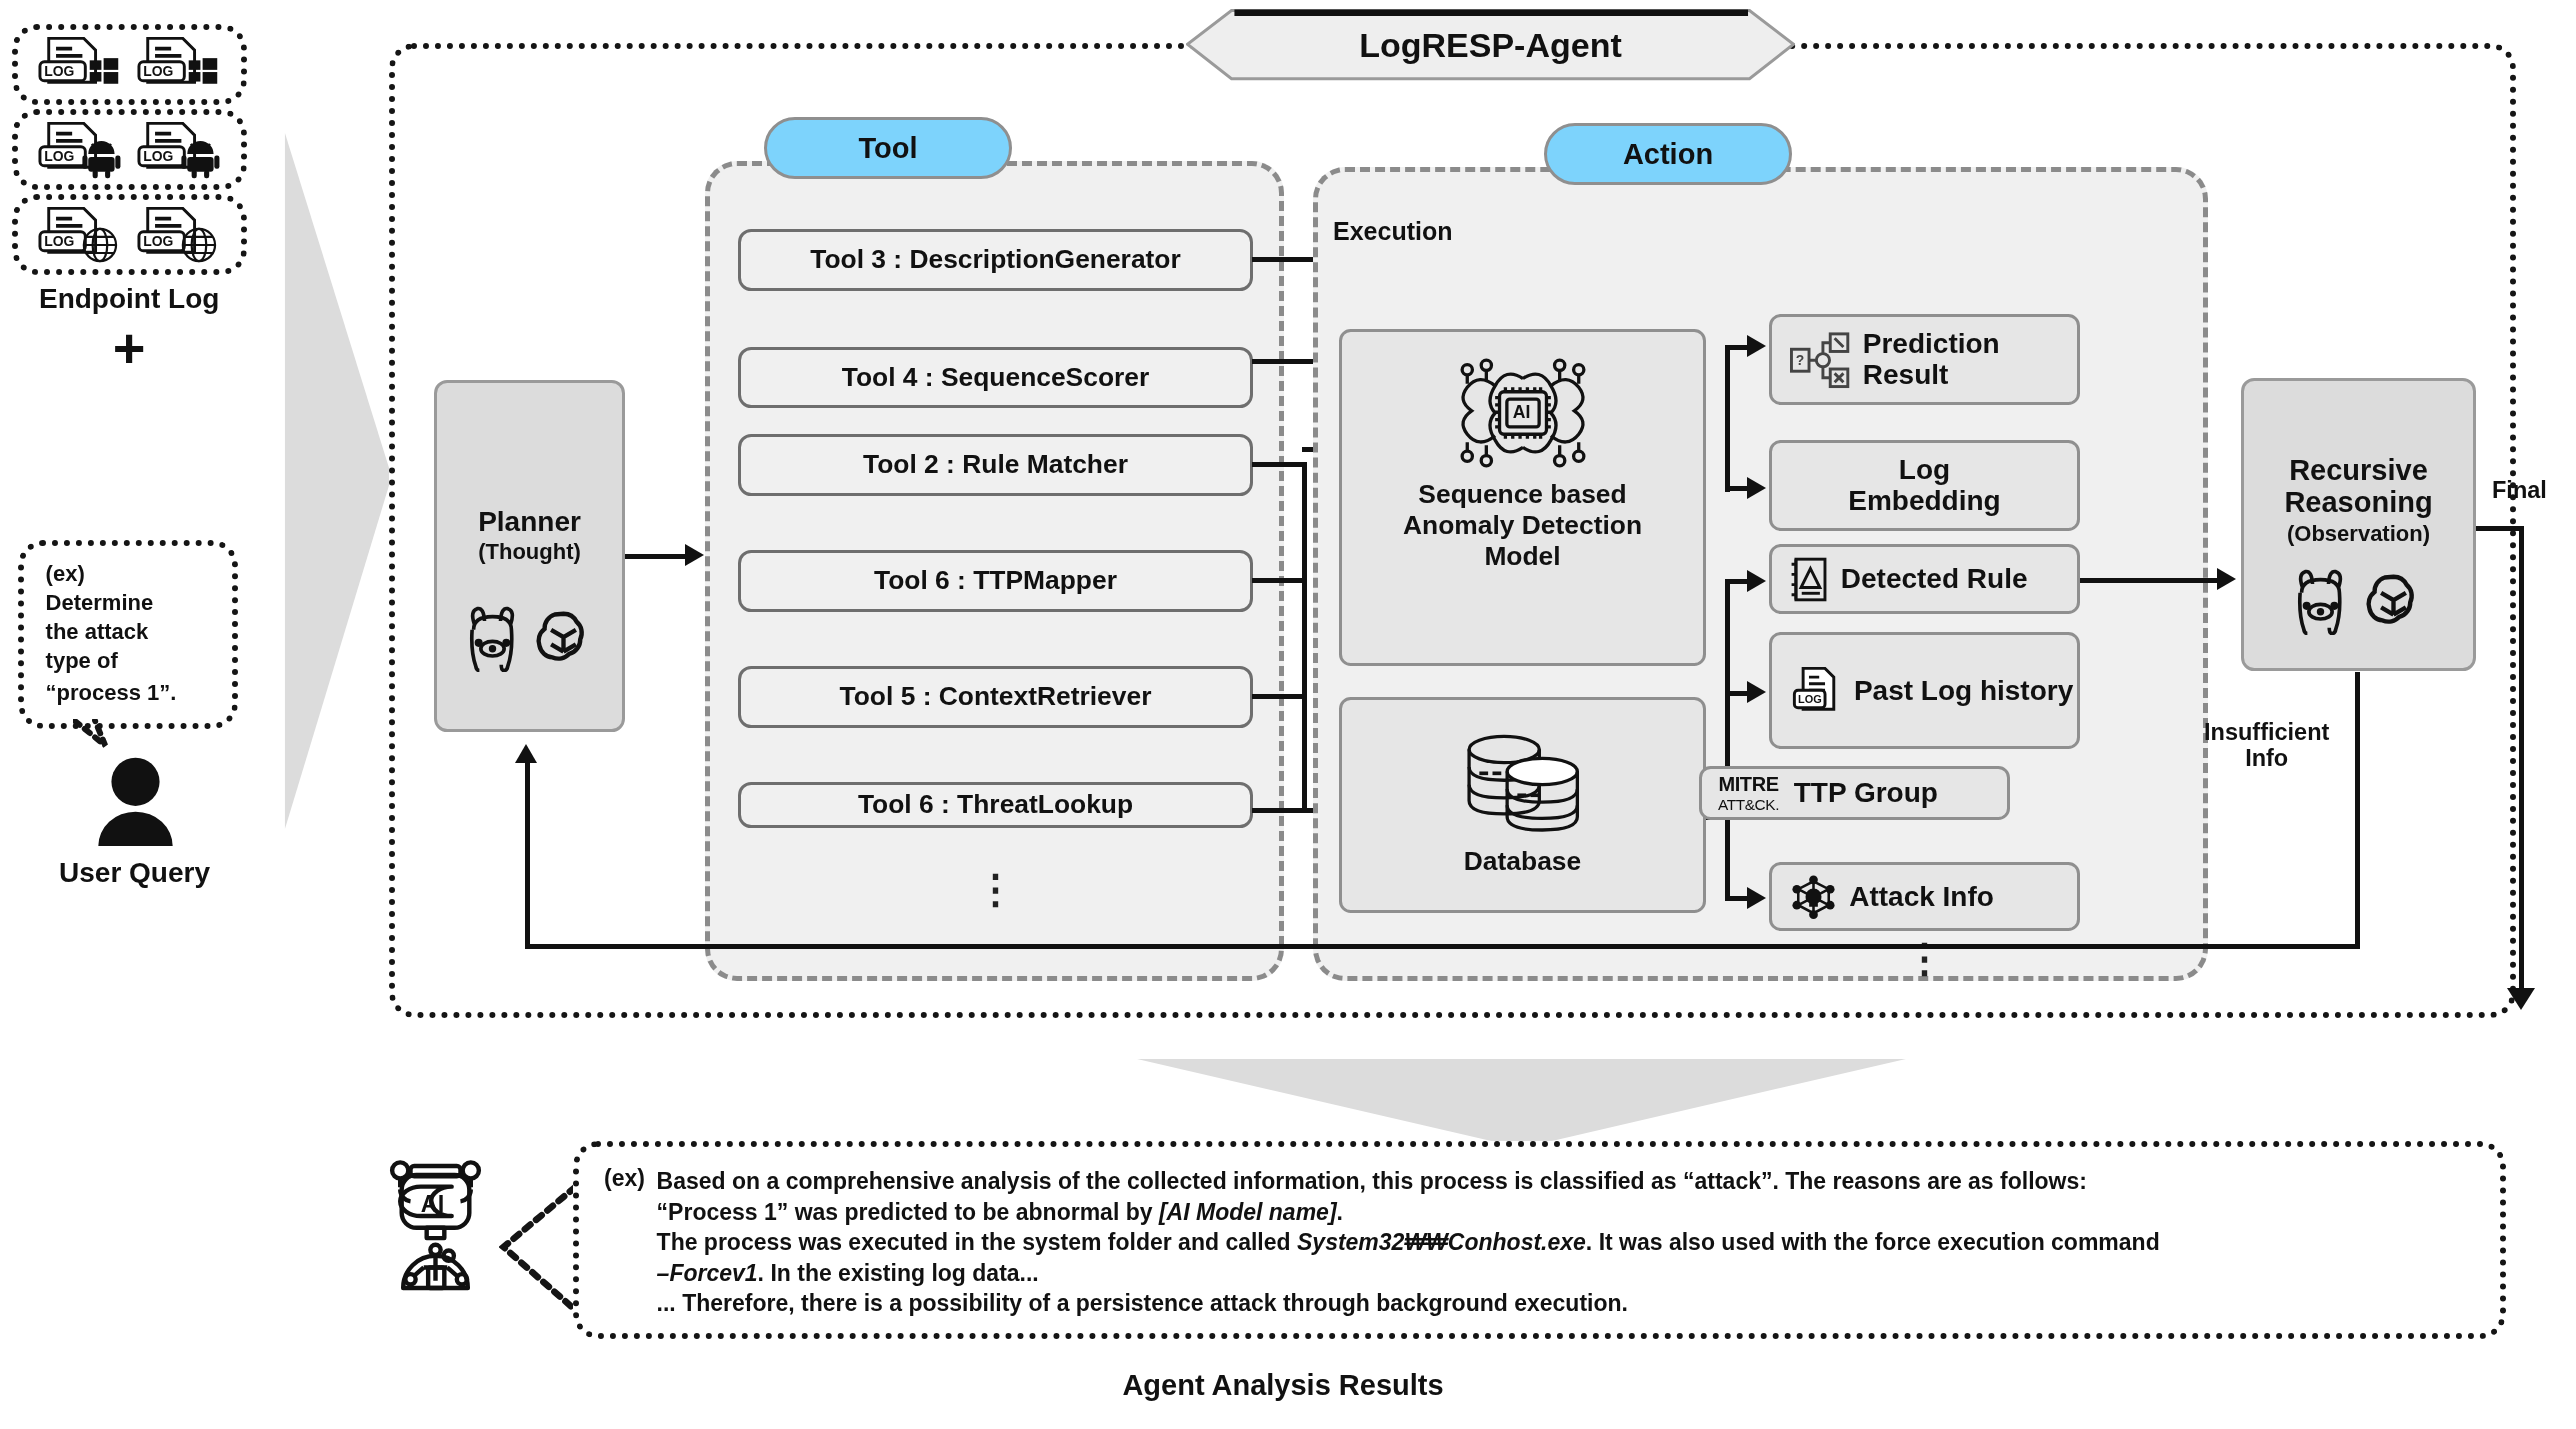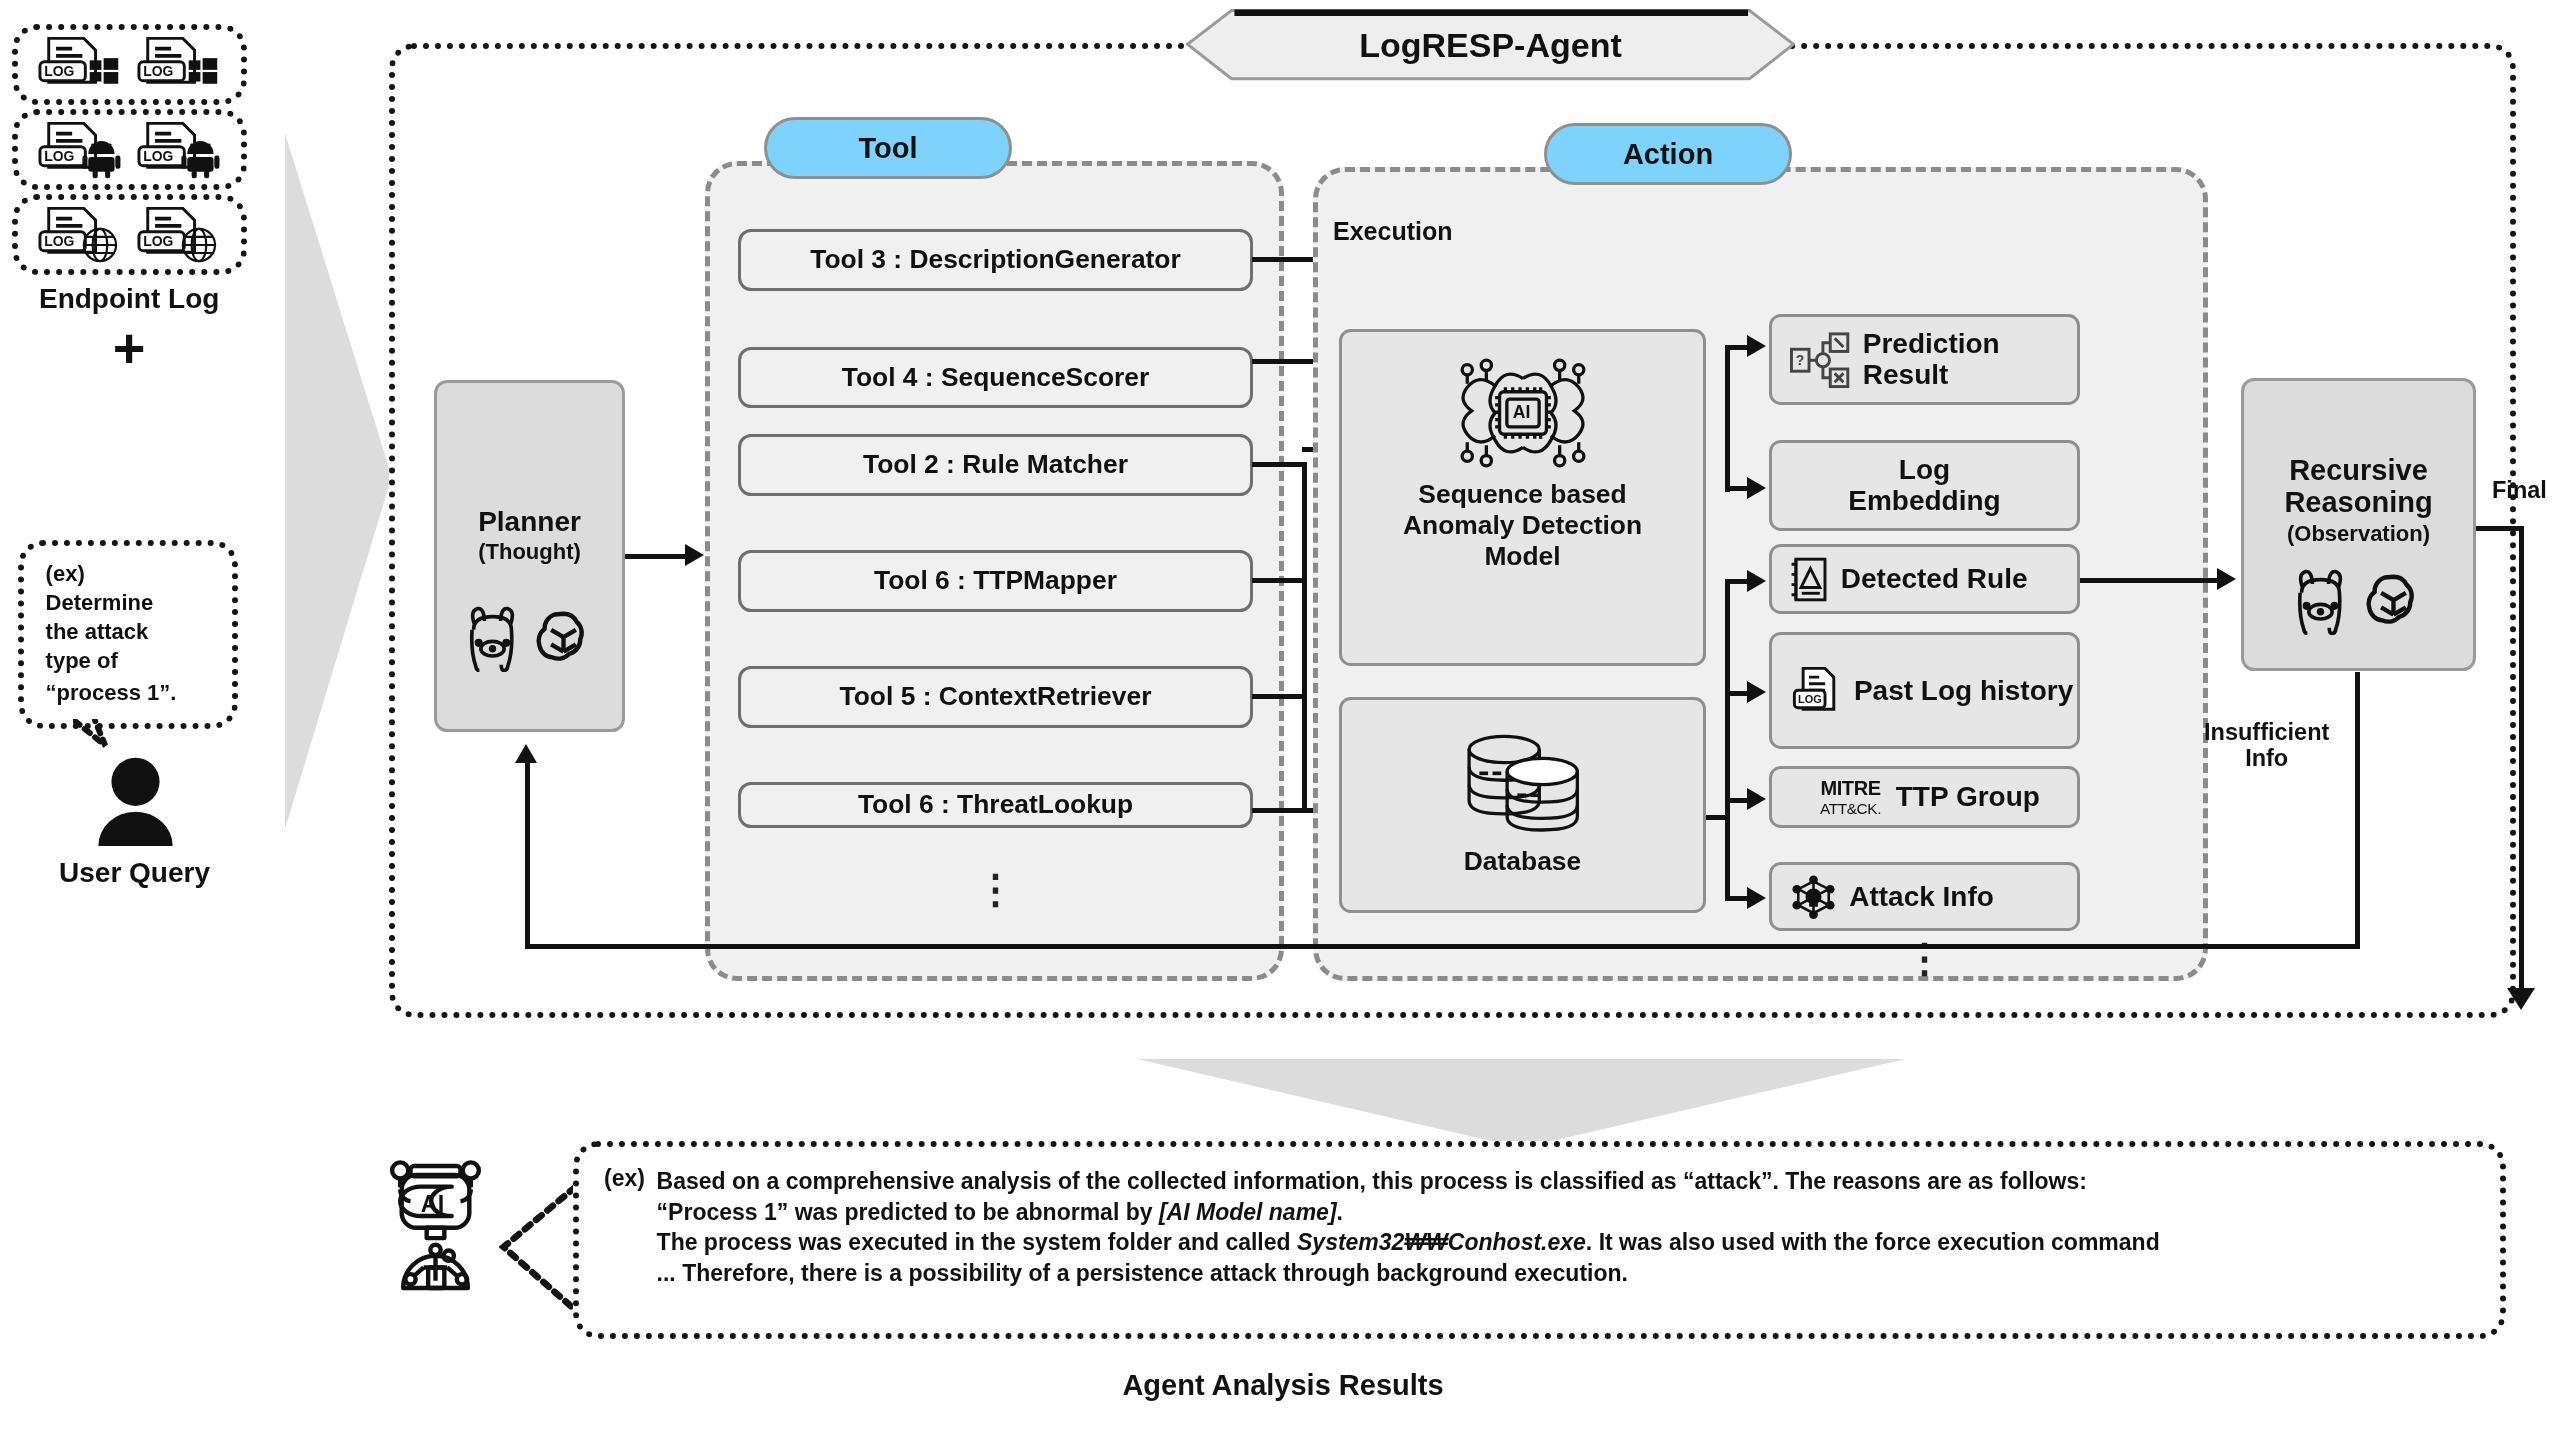--- a/index.html
+++ b/index.html
@@ -387,21 +387,21 @@
             <path d="M26 18 h14 M26 27 h22 M26 36 h22"></path>
             <rect x="6" y="36" width="42" height="24" rx="5" fill="#fff"></rect>
           </g>
           <text x="11" y="54" font-family="Liberation Sans, sans-serif" font-size="15" font-weight="bold" fill="#111">LOG</text>
         </svg>
       </span>
       <span class="t b" style="font-size:28px;margin-left:10.3px;">Past Log history</span>
     </div>
   </div>
 
-  <div class="abs greybox" style="left:1769px;top:766px;width:311px;height:62px;padding-left:32px;">
+  <div class="abs greybox" style="left:1699px;top:766px;width:311px;height:54px;">
     <div style="display:flex;align-items:center;height:100%;padding-left:16px;">
       <span style="flex:0 0 auto;line-height:1;text-align:center;">
         <span class="t" style="display:block;font-size:20px;font-weight:bold;letter-spacing:-0.4px;">MITRE</span>
         <span class="t" style="display:block;font-size:15.4px;letter-spacing:-0.4px;">ATT&amp;CK.</span>
       </span>
       <span class="t b" style="font-size:28px;margin-left:14.7px;">TTP Group</span>
     </div>
   </div>
 
   <div class="abs greybox" style="left:1769px;top:862px;width:311px;height:69px;">
@@ -519,20 +519,23 @@
         <div class="t b" style="font-size:23px;line-height:1.33;">
           <span>Based on a comprehensive analysis of the collected information, this process is classified as “attack”. The reasons are as follows:</span>
         </div>
         <div class="t b" style="font-size:23px;line-height:1.33;">
           <span>“Process 1” was predicted to be abnormal by </span><span style="font-style:italic;">[AI Model name]</span><span>.</span>
         </div>
         <div class="t b" style="font-size:23px;line-height:1.33;">
           <span>The process was executed in the system folder and called </span><span style="font-style:italic;">System32₩₩Conhost.exe</span><span>. It was also used with the force execution command</span>
         </div>
         <div class="t b" style="font-size:23px;line-height:1.33;">
+          <span style="font-style:italic;">–Forcev1</span><span>. In the existing log data...</span>
+        </div>
+        <div class="t b" style="font-size:23px;line-height:1.33;">
           <span>... Therefore, there is a possibility of a persistence attack through background execution.</span>
         </div>
       </div>
     </div>
   </div>
 
   <div class="abs ctr t b" style="left:953px;top:1365px;width:660px;height:41px;font-size:29px;">Agent Analysis Results</div>
 
 </div>
 

